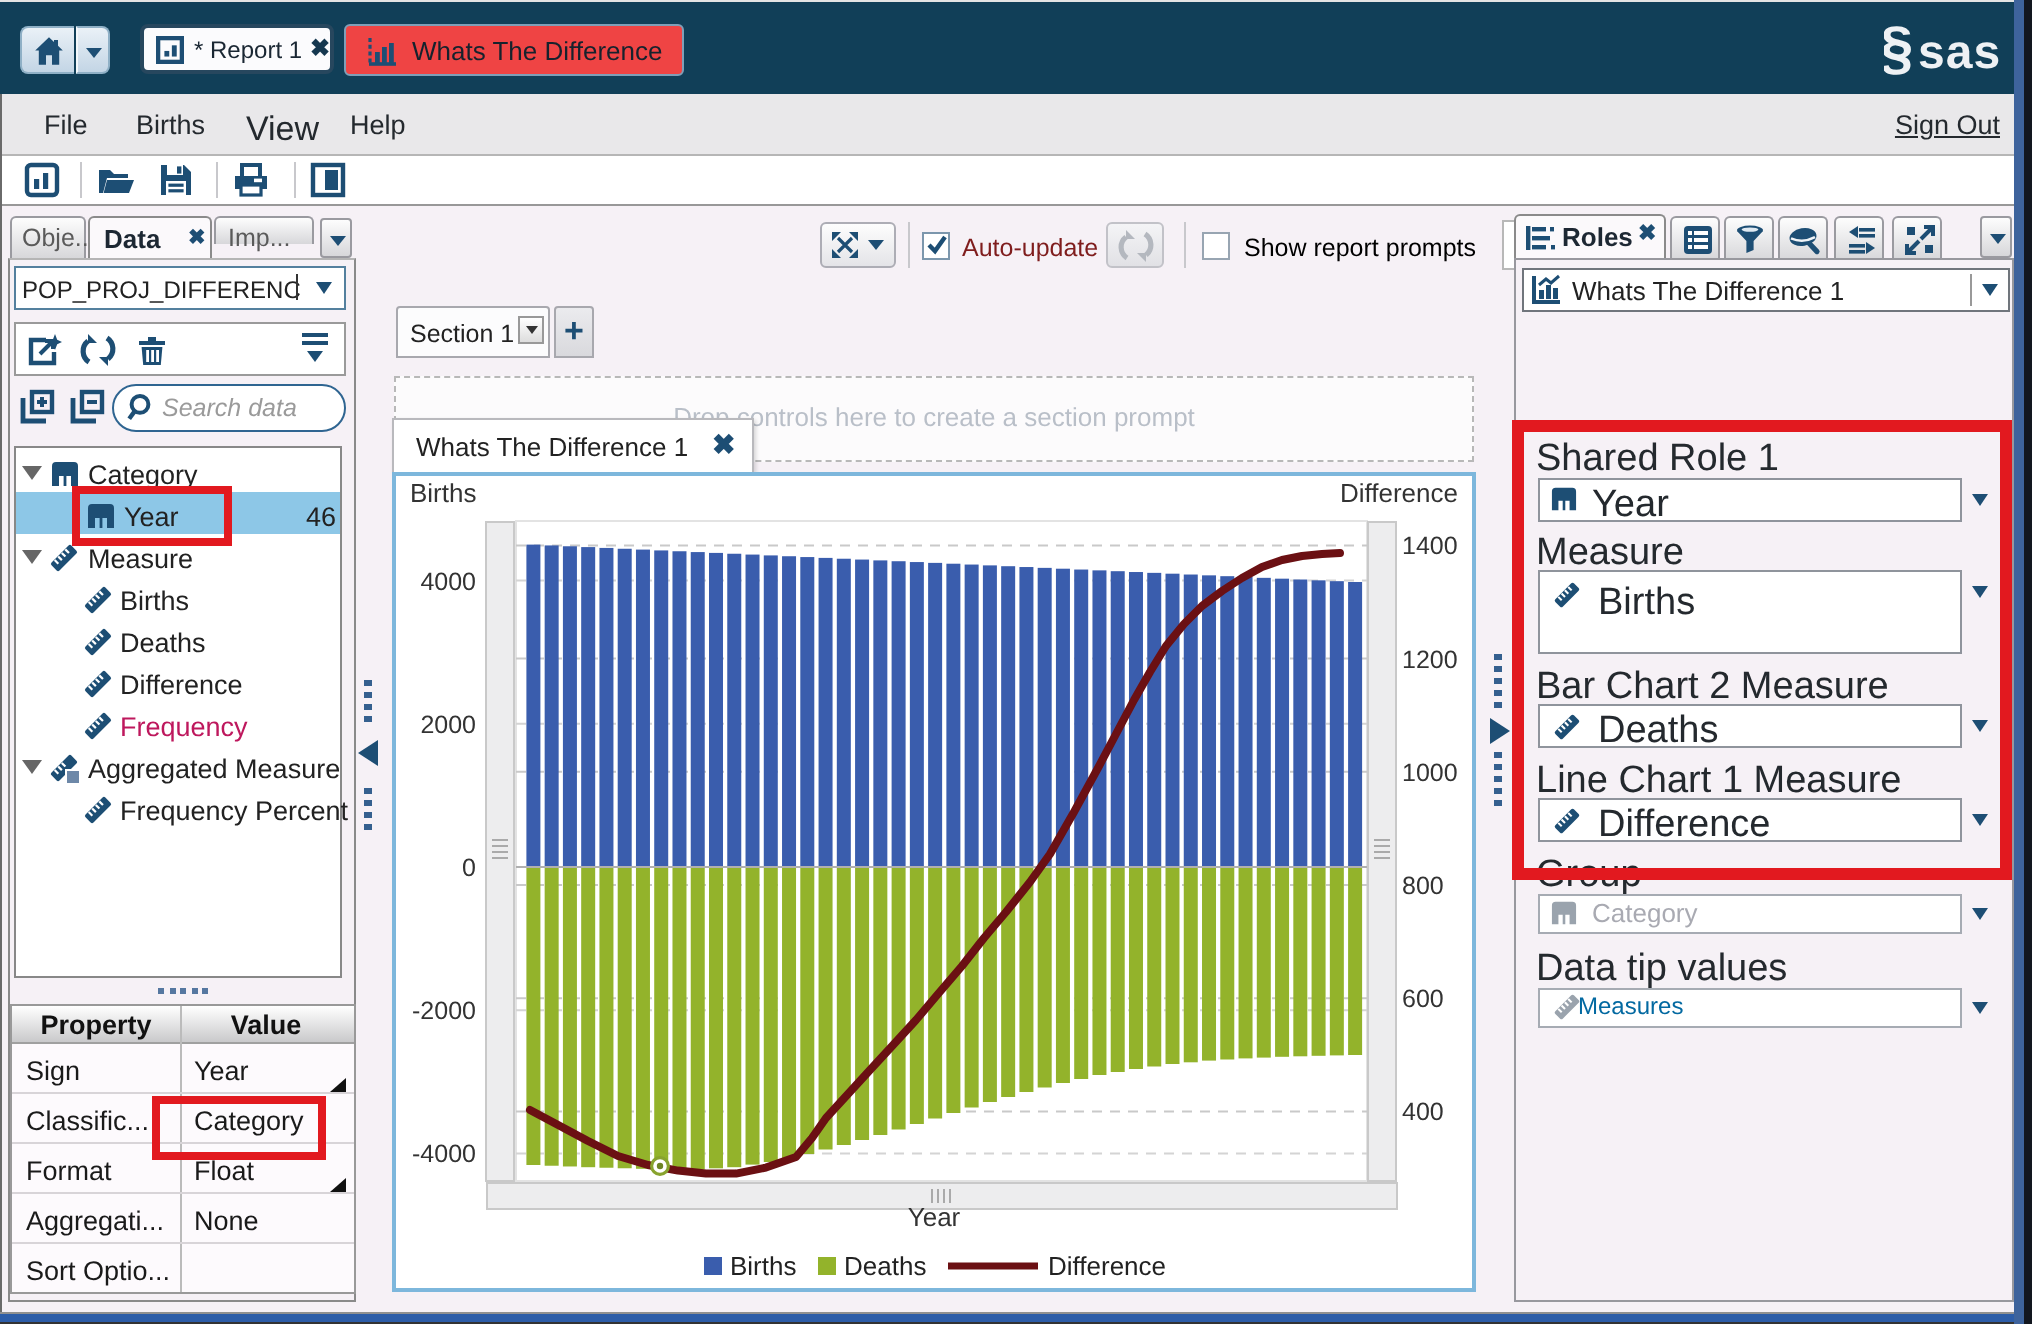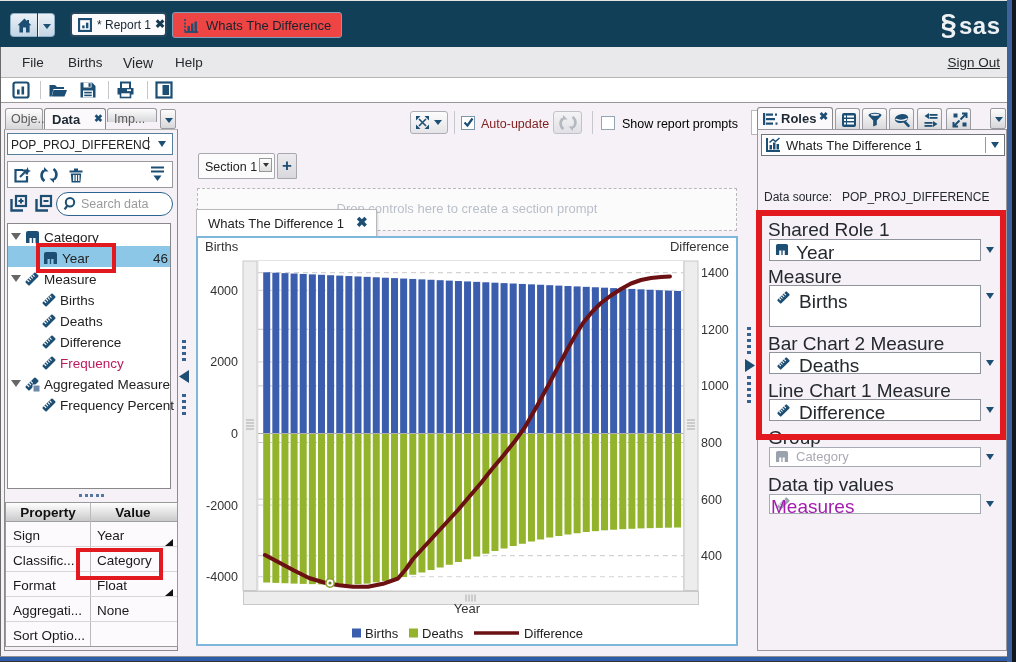--- a/index.html
+++ b/index.html
@@ -47,21 +47,21 @@
 </div>
 
 <svg class="ab" style="left:942px;top:8px" width="62" height="32" viewBox="0 0 62 32">
 <text x="-2" y="26" font-size="30" font-weight="bold" fill="#eef1f4" font-family="Liberation Sans">§</text>
 <text x="17" y="26" font-size="24" font-weight="bold" fill="#eef1f4" font-family="Liberation Sans" letter-spacing="0.5">sas</text>
 </svg>
 
 <div class="ab" style="left:0;top:47px;width:1016px;height:30px;background:#e9e8ea"></div>
 <div class="ab lbl" style="left:22px;top:55px;font-size:13.5px">File</div>
 <div class="ab lbl" style="left:68px;top:55px;font-size:13.5px">Births</div>
-<div class="ab lbl" style="left:123px;top:55px;font-size:14px">View</div>
+<div class="ab lbl" style="left:123px;top:55px;font-size:17px">View</div>
 <div class="ab lbl" style="left:175px;top:55px;font-size:13.5px">Help</div>
 <div class="ab lbl" style="left:930px;top:55px;width:70px;text-align:right;font-size:13.5px;text-decoration:underline">Sign Out</div>
 
 <div class="ab" style="left:0;top:77px;width:1016px;height:26px;background:#fff;border-top:1px solid #b6b6b6;border-bottom:1px solid #989898"></div>
 <svg class="ab" style="left:12px;top:81px" width="18" height="18" viewBox="0 0 18 18">
       <rect x="1.5" y="1.5" width="15" height="15" rx="2" fill="none" stroke="#1d4e74" stroke-width="2.2"></rect>
       <rect x="5" y="8.5" width="2.6" height="5" fill="#1d4e74"></rect>
       <rect x="9.5" y="5.5" width="2.6" height="8" fill="#1d4e74"></rect>
     </svg>
 <div class="ab sep" style="left:40px;top:81px;height:18px"></div>
@@ -146,21 +146,21 @@
 <svg class="ab" style="left:34px;top:194px" width="19" height="19" viewBox="0 0 19 19">
       <path d="M2.5 5 V16.5 H14" fill="none" stroke="#1d4e74" stroke-width="2.4"></path>
       <rect x="7" y="2" width="10" height="10" fill="none" stroke="#1d4e74" stroke-width="2.2"></rect>
       <rect x="9.5" y="6" width="5" height="2" fill="#1d4e74"></rect>
     </svg>
 <div class="ab" style="left:56px;top:192px;width:117px;height:24px;background:#fff;border:1.5px solid #2f6591;border-radius:12px"></div>
 <svg class="ab" style="left:63px;top:196px" width="16" height="16" viewBox="0 0 16 16">
       <circle cx="7" cy="6.2" r="4.2" fill="none" stroke="#1d4e74" stroke-width="2"></circle>
       <line x1="4.2" y1="9.8" x2="1.6" y2="13.4" stroke="#1d4e74" stroke-width="2.2"></line>
     </svg>
-<div class="ab" style="left:81px;top:197px;font-size:12.5px;color:#9a9a9a">Search data</div>
+<div class="ab" style="left:81px;top:197px;font-size:12.5px;font-style:italic;color:#9a9a9a">Search data</div>
 
 <div class="ab" style="left:7px;top:223px;width:164px;height:266px;background:#fff;border:1px solid #888"></div>
 <div class="ab" style="left:8px;top:246px;width:162px;height:21px;background:#8dc7e7"></div>
 
 <svg class="ab" style="left:11px;top:233px" width="10" height="8" viewBox="0 0 10 8">
       <path d="M0 0 H10 L5 7 Z" fill="#666"></path>
     </svg>
 <svg class="ab" style="left:25px;top:230px" width="15" height="14" viewBox="0 0 15 14">
       <path d="M1 3 Q1 1 3 1 H12 Q14 1 14 3 V13 H10.5 V8 H8.2 V13 H6.8 V8 H4.5 V13 H1 Z" fill="#1d4e74"></path>
     </svg>
@@ -540,21 +540,20 @@
       <rect x="1" y="13" width="14" height="2" fill="#1d4e74"></rect>
       <rect x="4.5" y="8" width="2.5" height="4.5" fill="#1d4e74"></rect>
       <rect x="8" y="5.5" width="2.5" height="7" fill="#1d4e74"></rect>
       <rect x="11.5" y="7" width="2.5" height="5.5" fill="#1d4e74"></rect>
       <path d="M4.5 5.5 L8 2.5 L10.5 4.5 L14.5 1" fill="none" stroke="#1d4e74" stroke-width="1.5"></path>
     </svg>
 <div class="ab" style="left:786px;top:138px;font-size:13px;color:#222">Whats The Difference 1</div>
 <div class="ab" style="left:985px;top:137px;width:1px;height:16px;background:#999"></div>
 <div class="tdn ab" style="left:991px;top:142px"></div>
 
-<div class="ab" style="left:764px;top:190px;font-size:12px;color:#24292e">Data source:&nbsp;&nbsp;&nbsp;POP_PROJ_DIFFERENCE</div>
 
 <div class="ab lbl" style="left:768px;top:219px">Shared Role 1</div>
 <div class="ab fld" style="left:769px;top:239px;width:212px;height:22px"></div>
 <svg class="ab" style="left:775px;top:243px" width="14" height="13" viewBox="0 0 15 14">
       <path d="M1 3 Q1 1 3 1 H12 Q14 1 14 3 V13 H10.5 V8 H8.2 V13 H6.8 V8 H4.5 V13 H1 Z" fill="#1d4e74"></path>
     </svg>
 <div class="ab lbl" style="left:796px;top:242px">Year</div>
 <div class="tdn ab" style="left:986px;top:247px"></div>
 <div class="ab lbl" style="left:768px;top:266px">Measure</div>
 <div class="ab fld" style="left:769px;top:285px;width:212px;height:42px"></div>
@@ -606,21 +605,21 @@
 <div class="ab" style="left:769px;top:494px;width:212px;height:20px;background:#fff;border:1px solid #a6abb3"></div>
 <svg class="ab" style="left:776px;top:496px" width="15" height="15" viewBox="0 0 16 16">
       <g transform="rotate(-45 8 8)">
         <rect x="1" y="5.2" width="14" height="5.6" rx="1" fill="#9aa3ad"></rect>
         <line x1="4" y1="5.4" x2="4" y2="8" stroke="#fff" stroke-width="1.1"></line>
         <line x1="6.5" y1="5.4" x2="6.5" y2="8" stroke="#fff" stroke-width="1.1"></line>
         <line x1="9" y1="5.4" x2="9" y2="8" stroke="#fff" stroke-width="1.1"></line>
         <line x1="11.5" y1="5.4" x2="11.5" y2="8" stroke="#fff" stroke-width="1.1"></line>
       </g>
     </svg>
-<div class="ab" style="left:771px;top:496px;font-size:19px;color:#a21caf">Measures</div>
+<div class="ab" style="left:789px;top:496px;font-size:12px;color:#0369a1">Measures</div>
 <div class="tdn ab" style="left:986px;top:501px"></div>
 
 <div class="ab" style="left:36px;top:243px;width:80px;height:30px;border:4.5px solid #e2191f;z-index:60"></div>
 <div class="ab" style="left:76px;top:548px;width:87px;height:32px;border:4.5px solid #e2191f;z-index:60"></div>
 <div class="ab" style="left:756px;top:210px;width:250px;height:230px;border:6px solid #e2191f;z-index:60"></div>
 
 <div class="ab" style="left:0;top:47px;width:1px;height:609px;background:#6a6a6a"></div>
 <div class="ab" style="left:0;top:656px;width:1016px;height:1px;background:#909090;z-index:70"></div>
 <div class="ab" style="left:0;top:657px;width:1016px;height:4px;background:#2d5da8;z-index:70"></div>
 <div class="ab" style="left:0;top:661px;width:1016px;height:1px;background:#333;z-index:70"></div>

